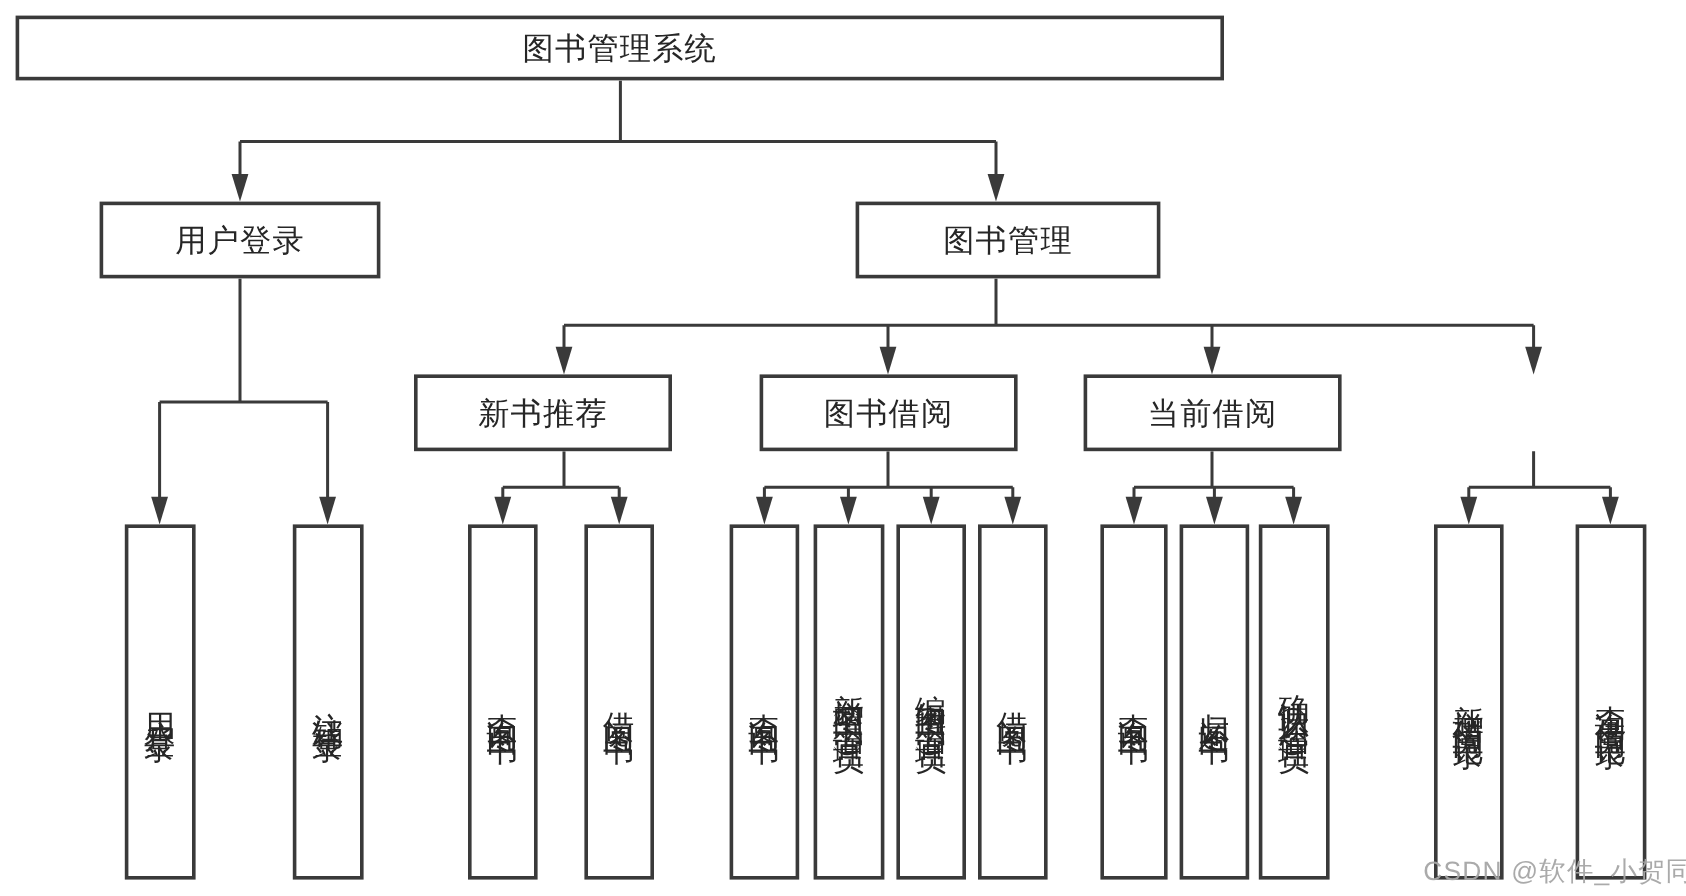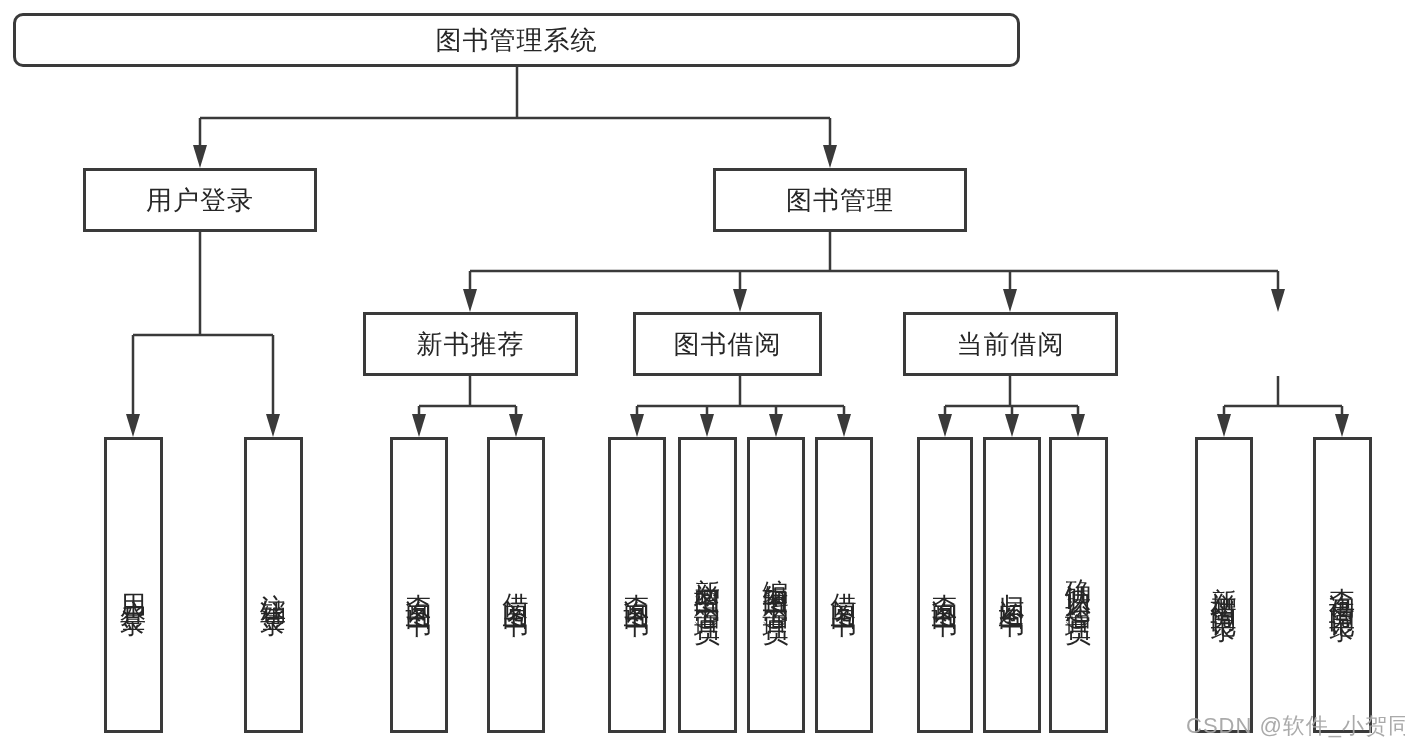--- a/index.html
+++ b/index.html
@@ -83,35 +83,35 @@
     <path d="M1010 376 L1010 406 M945 406 L1078 406 M945 406 L945 418 M1012 406 L1012 418 M1078 406 L1078 418"></path>
     <polygon points="938,414 952,414 945,437"></polygon>
     <polygon points="1005,414 1019,414 1012,437"></polygon>
     <polygon points="1071,414 1085,414 1078,437"></polygon>
 
     <path d="M1278 376 L1278 406 M1224 406 L1342 406 M1224 406 L1224 418 M1342 406 L1342 418"></path>
     <polygon points="1217,414 1231,414 1224,437"></polygon>
     <polygon points="1335,414 1349,414 1342,437"></polygon>
   </svg>
 
-  <div class="hbox" style="left:13px;top:13px;width:1007px;height:54px;border-radius:10px;">
+  <div class="hbox" style="left:13px;top:13px;width:1007px;height:54px;">
     <span>图书管理系统</span>
   </div>
 
   <div class="hbox" style="left:83px;top:168px;width:234px;height:64px;">
     <span>用户登录</span>
   </div>
   <div class="hbox" style="left:713px;top:168px;width:254px;height:64px;">
     <span>图书管理</span>
   </div>
 
-  <div class="hbox" style="left:363px;top:312px;width:215px;height:64px;">
+  <div class="hbox" style="left:345px;top:312px;width:215px;height:64px;">
     <span>新书推荐</span>
   </div>
-  <div class="hbox" style="left:633px;top:312px;width:189px;height:64px;">
+  <div class="hbox" style="left:633px;top:312px;width:215px;height:64px;">
     <span>图书借阅</span>
   </div>
   <div class="hbox" style="left:903px;top:312px;width:215px;height:64px;">
     <span>当前借阅</span>
   </div>
 
   <div class="vbox" style="left:104px;top:437px;width:59px;height:296px;">
     <span>用户登录</span>
   </div>
   <div class="vbox" style="left:244px;top:437px;width:59px;height:296px;">

